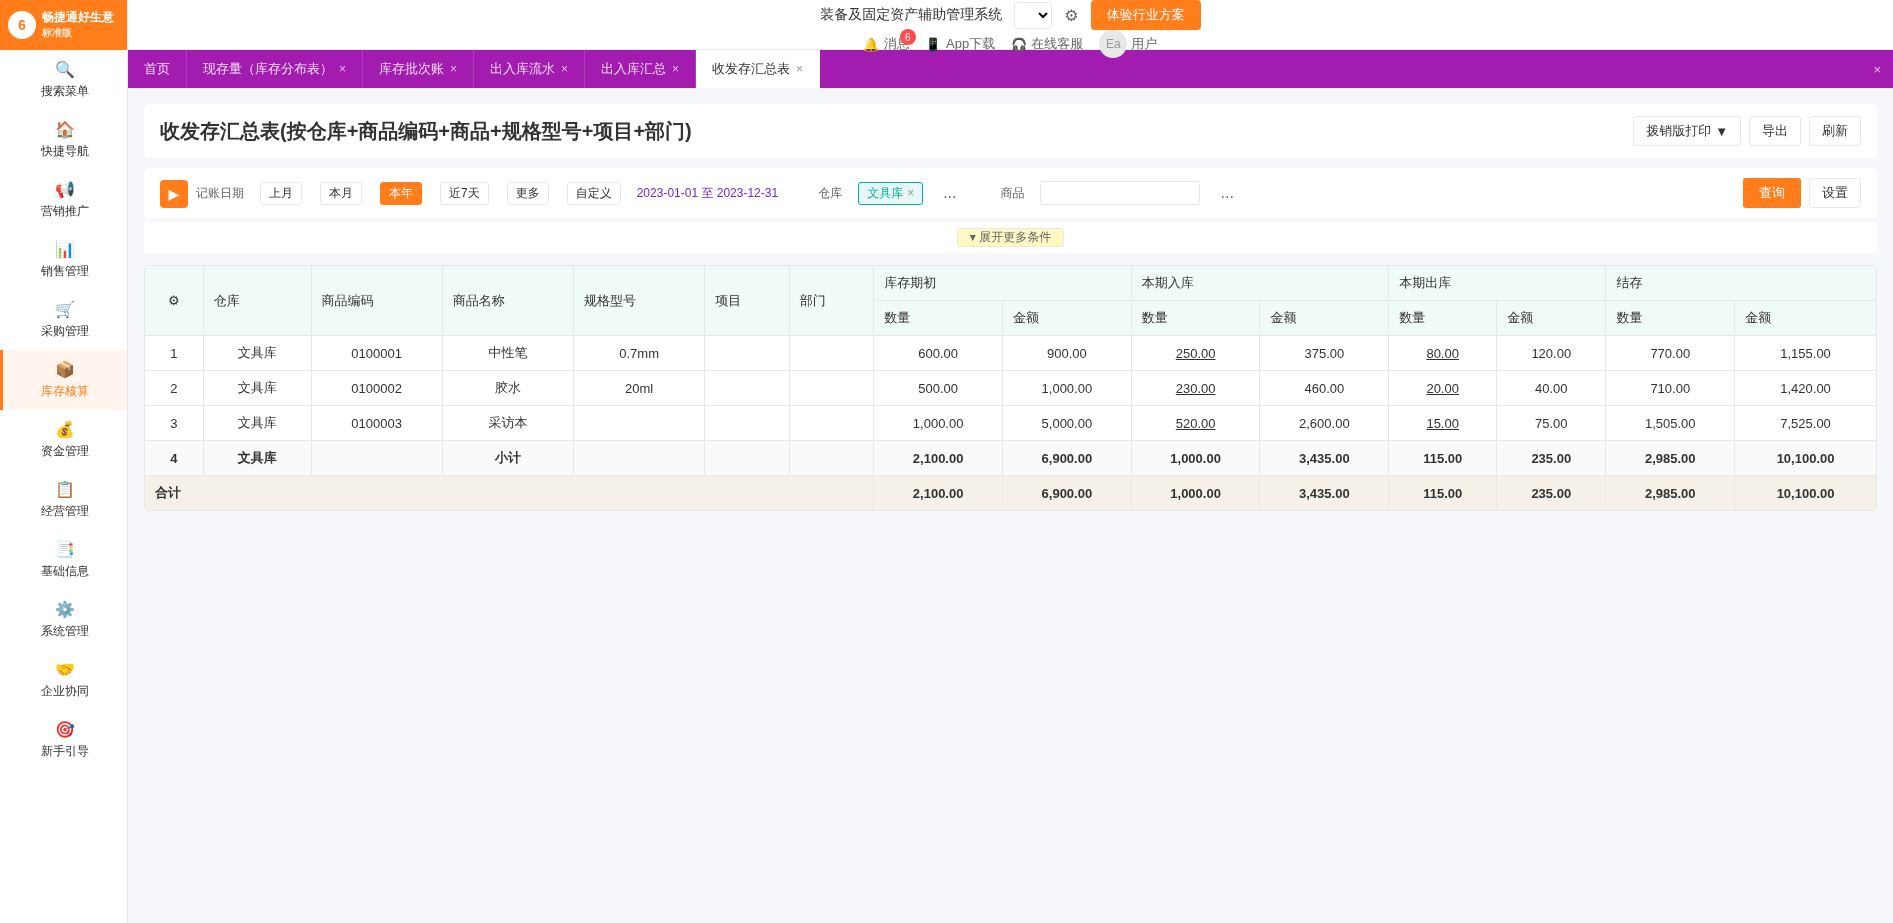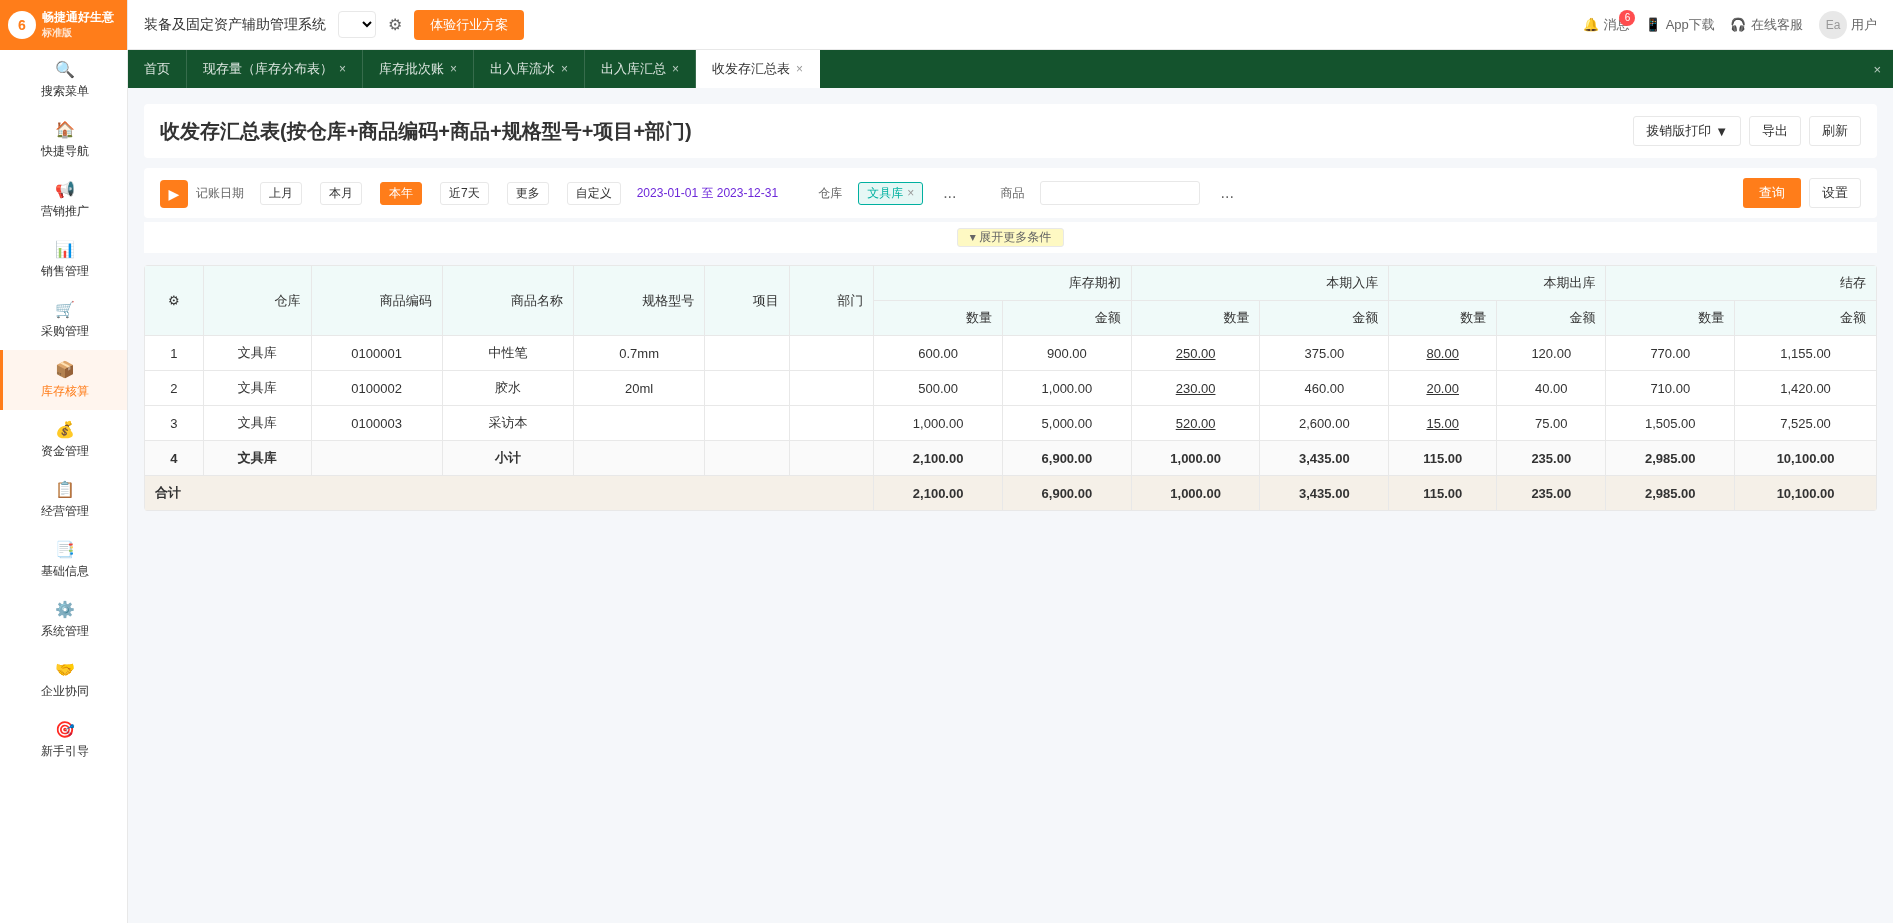--- a/index.html
+++ b/index.html
@@ -13,33 +13,33 @@
     .sidebar-logo-sub { font-size: 10px; color: rgba(255,255,255,0.8); }
     .sidebar-nav { flex: 1; overflow-y: auto; }
     .sidebar-item { display: flex; flex-direction: column; align-items: center; padding: 10px 4px; cursor: pointer; color: #333; gap: 4px; font-size: 12px; border-left: 3px solid transparent; }
     .sidebar-item.active { color: #ff7d1a; background: #fff5ee; border-left-color: #ff7d1a; }
     .sidebar-item .icon { font-size: 16px; }
 
     
     .main { flex: 1; display: flex; flex-direction: column; overflow: hidden; }
 
     
-    .topbar { background: #fff; border-bottom: 1px solid #e8e8e8; padding: 0 16px; display: flex; align-items: center; justify-content: space-between; height: 50px; flex-shrink: 0; }
+    .topbar { background: #fff; border-bottom: 1px solid #e8e8e8; padding: 0 16px; display: flex; align-items: center; justify-content: space-between; height: 50px; flex-shrink: 0; flex-direction: column; }
     .topbar-left { display: flex; align-items: center; gap: 12px; }
     .topbar-title { font-size: 14px; color: #333; }
     .topbar-select { border: 1px solid #e8e8e8; padding: 4px 8px; border-radius: 4px; font-size: 13px; background: #fff; }
     .topbar-gear { color: #666; cursor: pointer; font-size: 16px; }
     .topbar-trial-btn { background: #ff7d1a; color: #fff; border: none; padding: 6px 16px; border-radius: 4px; cursor: pointer; font-size: 13px; }
     .topbar-right { display: flex; align-items: center; gap: 16px; color: #666; font-size: 13px; }
     .topbar-right-item { display: flex; align-items: center; gap: 4px; cursor: pointer; position: relative; }
     .badge { background: #ff4d4f; color: #fff; border-radius: 50%; width: 16px; height: 16px; font-size: 10px; display: flex; align-items: center; justify-content: center; position: absolute; top: -6px; right: -6px; }
     .user-avatar { width: 28px; height: 28px; background: #e8e8e8; border-radius: 50%; display: flex; align-items: center; justify-content: center; color: #999; font-size: 12px; }
 
     
-    .tabbar { background: #14532d; display: flex; align-items: center; padding: 0; flex-shrink: 0; overflow-x: auto; }
+    .tabbar { background: #a21caf; display: flex; align-items: center; padding: 0; flex-shrink: 0; overflow-x: auto; }
     .tab { padding: 10px 16px; color: rgba(255,255,255,0.85); cursor: pointer; white-space: nowrap; display: flex; align-items: center; gap: 6px; font-size: 13px; border-right: 1px solid rgba(255,255,255,0.15); }
     .tab.active { background: #fff; color: #333; }
     .tab-close { color: rgba(255,255,255,0.7); font-size: 12px; cursor: pointer; }
     .tab.active .tab-close { color: #999; }
     .tab-close-main { color: rgba(255,255,255,0.7); margin-left: auto; padding: 10px 12px; cursor: pointer; }
 
     
     .page-content { flex: 1; overflow: auto; padding: 16px; background: #f5f7fa; }
 
     
@@ -57,21 +57,21 @@
     .expand-btn { border: 1px solid #e8e8e8; background: #fef9c3; padding: 0 12px; border-radius: 3px; cursor: pointer; font-size: 12px; color: #666; }
     .print-btn { border: 1px solid #e8e8e8; background: #fff; padding: 5px 12px; border-radius: 3px; cursor: pointer; font-size: 13px; color: #333; display: flex; align-items: center; gap: 4px; }
     .export-btn { border: 1px solid #e8e8e8; background: #fff; padding: 5px 12px; border-radius: 3px; cursor: pointer; font-size: 13px; color: #333; }
     .refresh-btn { border: 1px solid #e8e8e8; background: #fff; padding: 5px 12px; border-radius: 3px; cursor: pointer; font-size: 13px; color: #333; }
     .query-btn { background: #ff7d1a; color: #fff; border: none; padding: 5px 16px; border-radius: 3px; cursor: pointer; font-size: 13px; }
     .settings-btn { border: 1px solid #e8e8e8; background: #fff; padding: 5px 12px; border-radius: 3px; cursor: pointer; font-size: 13px; color: #333; }
 
     
     .table-wrapper { background: #fff; border-radius: 4px; overflow: hidden; }
     table { width: 100%; border-collapse: collapse; font-size: 13px; }
-    th { background: #f0faf9; color: #333; font-weight: 500; padding: 8px 10px; text-align: right; border: 1px solid #e8e8e8; white-space: nowrap; }
+    th { background: #f0faf9; color: #333; font-weight: 500; padding: 8px 10px; text-align: left; border: 1px solid #e8e8e8; white-space: nowrap; }
     td { padding: 8px 10px; border: 1px solid #e8e8e8; text-align: center; color: #333; white-space: nowrap; }
     .row-subtotal td { font-weight: bold; background: #fafafa; }
     .underline { text-decoration: underline; cursor: pointer; color: #333; }
     .gear-th { background: #f0faf9; border: 1px solid #e8e8e8; text-align: center; }
     .th-group { border: 1px solid #e8e8e8; }
 
     
     .table-footer { background: #f5f0e8; }
     .table-footer td { font-weight: bold; }
 

